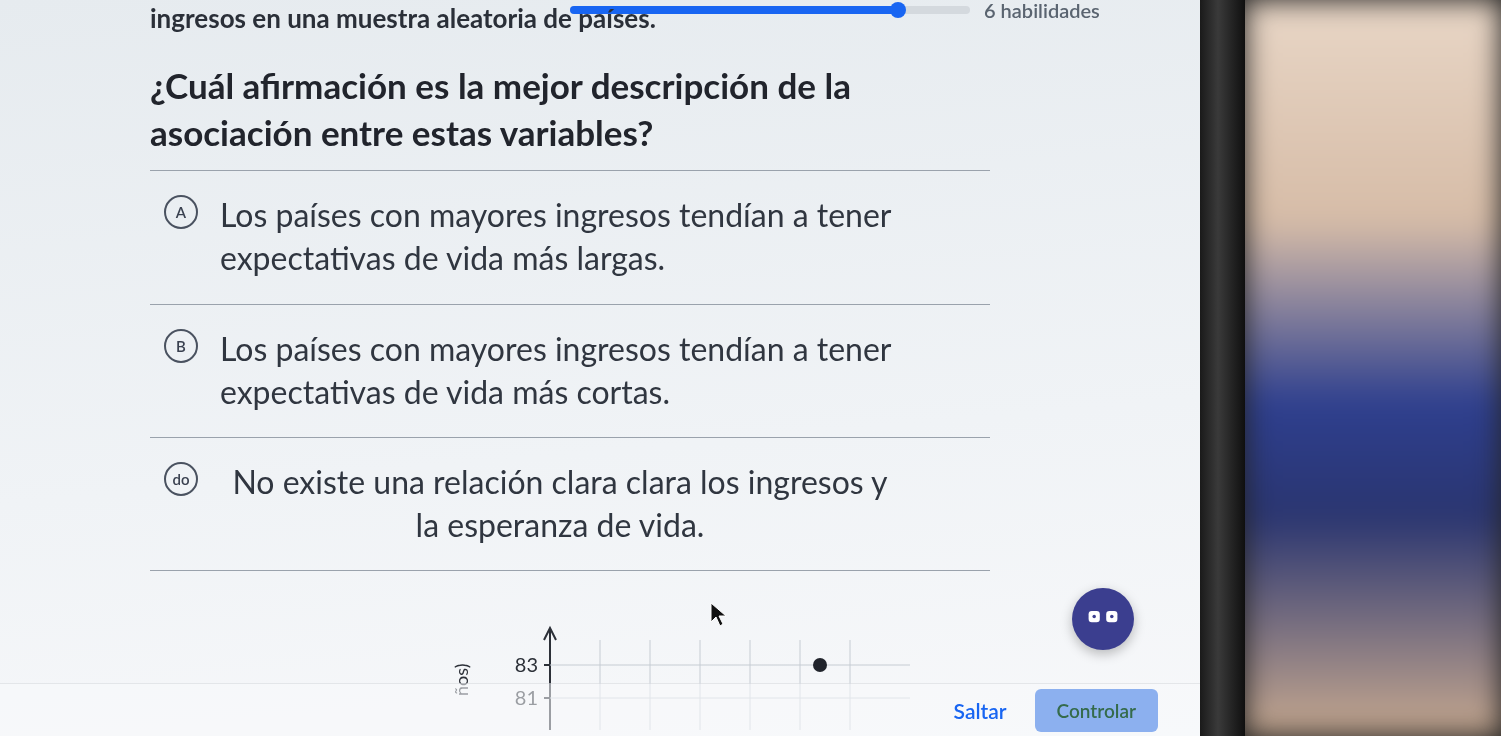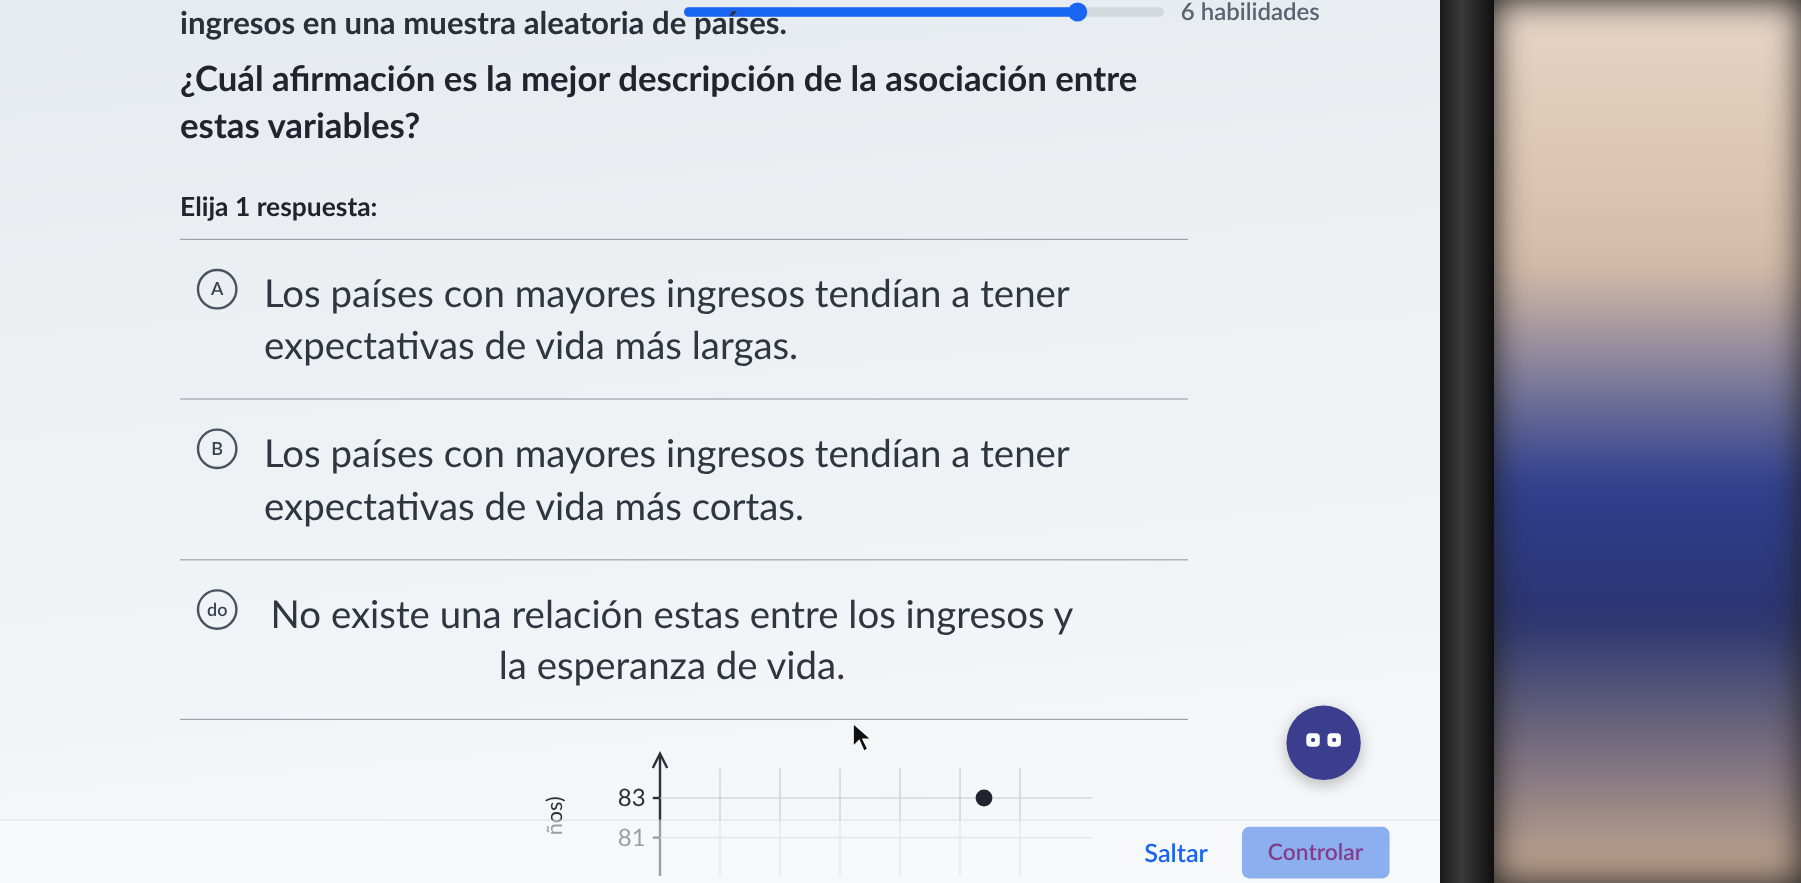--- a/index.html
+++ b/index.html
@@ -34,21 +34,21 @@
     background: #1865f2; border-radius: 6px;
   }
   .progress-knob {
     position: absolute; top: -4px; left: 80%; width: 16px; height: 16px;
     background: #1865f2; border-radius: 50%;
   }
   .skills-label { font-size: 20px; color: #5a6470; font-weight: 600; }
   
   .content { position: absolute; left: 150px; top: 0; width: 840px; }
   .intro-partial { font-size: 26px; color: #2a2f38; margin-top: 2px; line-height: 1.3; font-weight: bold; }
-  .question { font-size: 29px; font-weight: 700; color: #21242c; margin-top: 10px; line-height: 1.35; }
+  .question { font-size: 35px; font-weight: 700; color: #21242c; margin-top: 26px; line-height: 1.35; }
   .instruct { font-size: 22px; font-weight: 700; color: #21242c; margin-top: 34px; }
   .options { margin-top: 14px; }
   .option {
     display: flex; align-items: flex-start; gap: 22px;
     border-top: 1px solid #9aa2ac; padding: 22px 6px 24px 14px;
     cursor: pointer;
   }
   .option:last-child { border-bottom: 1px solid #9aa2ac; text-align: center; }
   .opt-letter {
     flex: 0 0 34px; width: 34px; height: 34px; border: 2px solid #4a5260;
@@ -79,21 +79,21 @@
   
   .bottom-bar {
     position: absolute; left: 0; bottom: 0; width: 1200px; height: 53px;
     background: rgba(248,250,252,.55);
     border-top: 1px solid rgba(120,130,140,.15);
     display: flex; align-items: center; justify-content: flex-end;
     gap: 28px; padding-right: 42px;
   }
   .skip-btn { font-size: 21px; color: #1865f2; font-weight: 600; cursor: pointer; }
   .check-btn {
-    font-size: 19px; color: #701a75; background: #7aa4ee;
+    font-size: 19px; color: #14532d; background: #7aa4ee;
     padding: 10px 22px; border-radius: 6px; font-weight: 600;
     cursor: default; opacity: .85;
   }
 </style>
 </head>
 <body>
 
 <div class="bg-right"></div>
 <div class="bezel-right"></div>
 
@@ -103,34 +103,33 @@
     <div class="progress-track">
       <div class="progress-fill"></div>
       <div class="progress-knob"></div>
     </div>
     <div class="skills-label">6 habilidades</div>
   </div>
 
   <div class="content">
     <div class="intro-partial">ingresos en una muestra aleatoria de países.</div>
     <div class="question">¿Cuál afirmación es la mejor descripción de la asociación entre estas variables?</div>
-    <div class="instruct">Elija 1 respuesta:</div>
 
     <div class="options">
       <div class="option">
         <div class="opt-letter">A</div>
         <div class="opt-text">Los países con mayores ingresos tendían a tener expectativas de vida más largas.</div>
       </div>
       <div class="option">
         <div class="opt-letter">B</div>
         <div class="opt-text">Los países con mayores ingresos tendían a tener expectativas de vida más cortas.</div>
       </div>
       <div class="option">
         <div class="opt-letter">do</div>
-        <div class="opt-text">No existe una relación estas entre los ingresos y la esperanza de vida.</div>
+        <div class="opt-text">No existe una relación clara clara los ingresos y la esperanza de vida.</div>
       </div>
     </div>
   </div>
 
   <div class="chart-frag">
     <div class="chart-yaxis-label">ños)</div>
     <svg class="chart-svg" width="440" height="120">
 
       <line x1="70" y1="10" x2="70" y2="110" stroke="#2c3038" stroke-width="2"></line>
 

